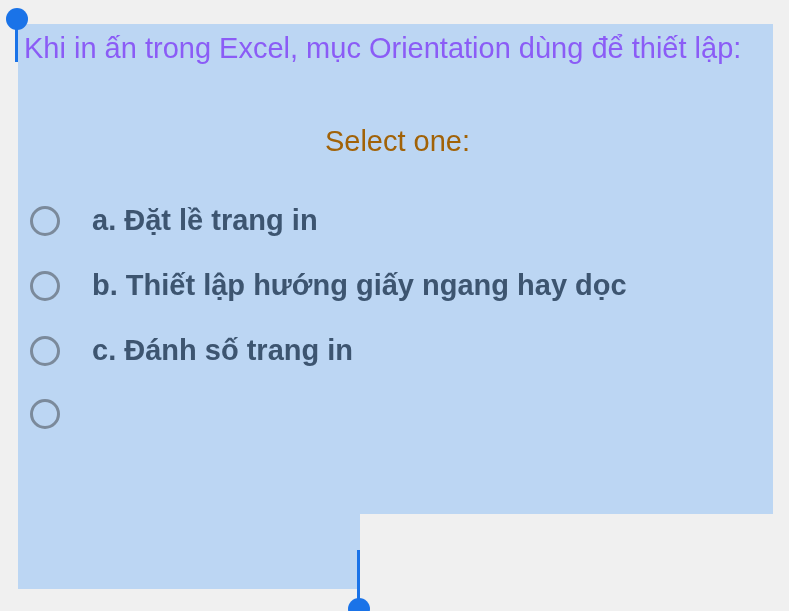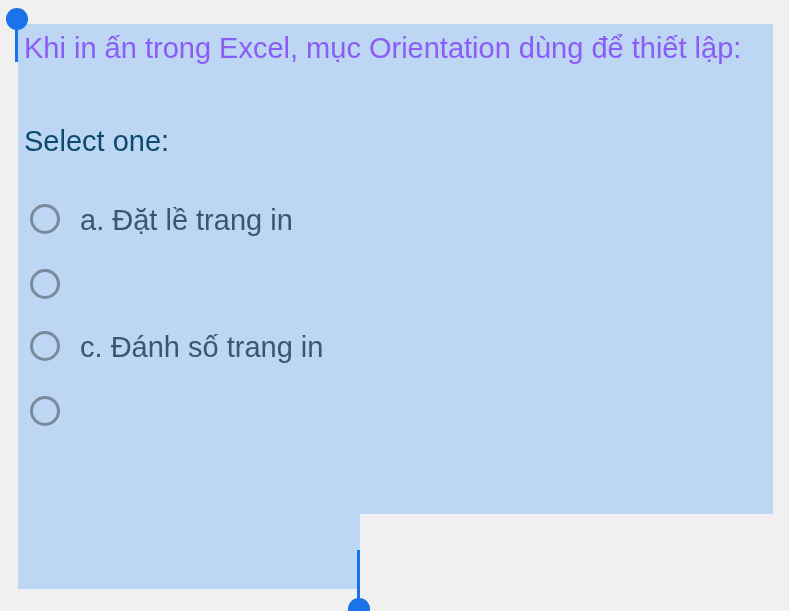--- a/index.html
+++ b/index.html
@@ -41,33 +41,35 @@
     z-index: 1;
     font-size: 29px;
     color: #8b5cf6;
     line-height: 1.7;
     padding: 4px 10px 0 6px;
   }
   .select-one {
     position: relative;
     z-index: 1;
     font-size: 29px;
-    color: #0c4a6e;
+    color: #a16207;
     padding: 52px 0 0 6px;
+    text-align: center;
   }
   .options {
     position: relative;
     z-index: 1;
     padding: 30px 0 0 6px;
   }
   .option-row {
     display: flex;
-    align-items: flex-start;
-    gap: 20px;
+    align-items: center;
+    gap: 32px;
     padding: 16px 0;
+    font-weight: bold;
   }
   .radio-btn {
     width: 30px;
     height: 30px;
     border: 3px solid #7b8a9b;
     border-radius: 50%;
     flex-shrink: 0;
     background: transparent;
     cursor: pointer;
     margin-left: 6px;
@@ -144,20 +146,23 @@
 
     <div class="option-row">
       <div class="radio-btn"></div>
       <div class="option-label">
         <span>a.</span> <span>Đặt lề trang in</span>
       </div>
     </div>
 
     <div class="option-row">
       <div class="radio-btn"></div>
+      <div class="option-label">
+        <span>b.</span> <span>Thiết lập hướng giấy ngang hay dọc</span>
+      </div>
     </div>
 
     <div class="option-row">
       <div class="radio-btn"></div>
       <div class="option-label">
         <span>c.</span> <span>Đánh số trang in</span>
       </div>
     </div>
 
     <div class="option-row">

